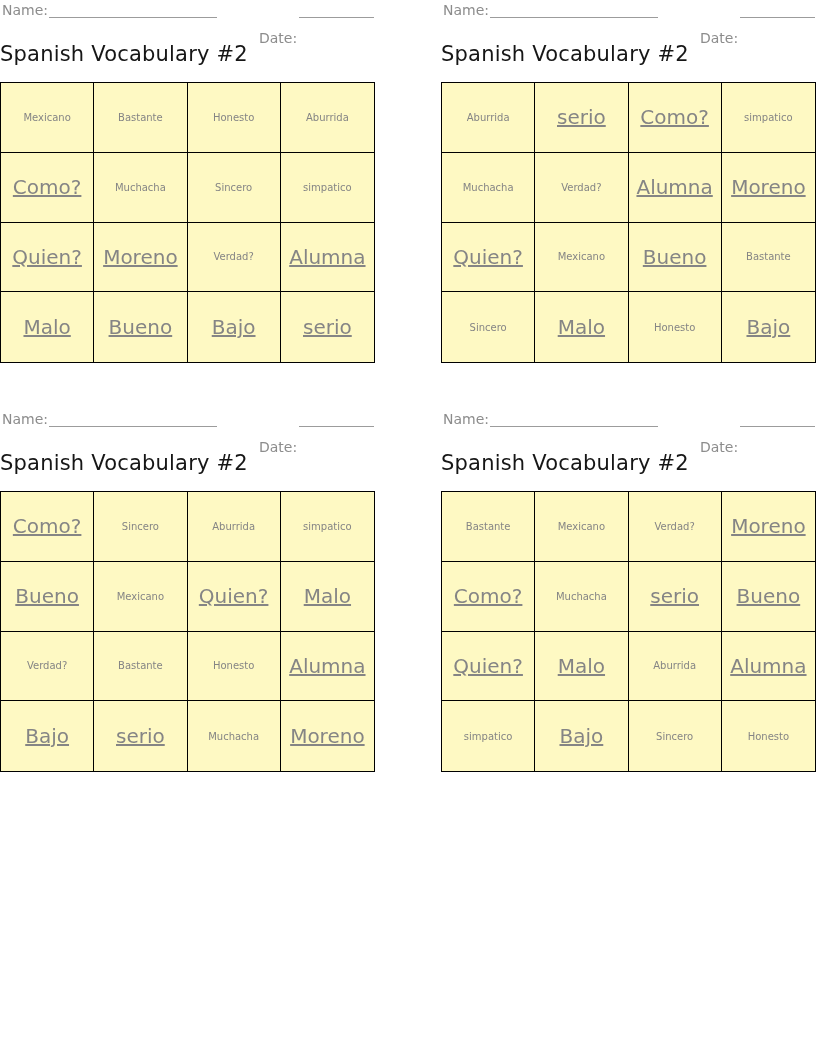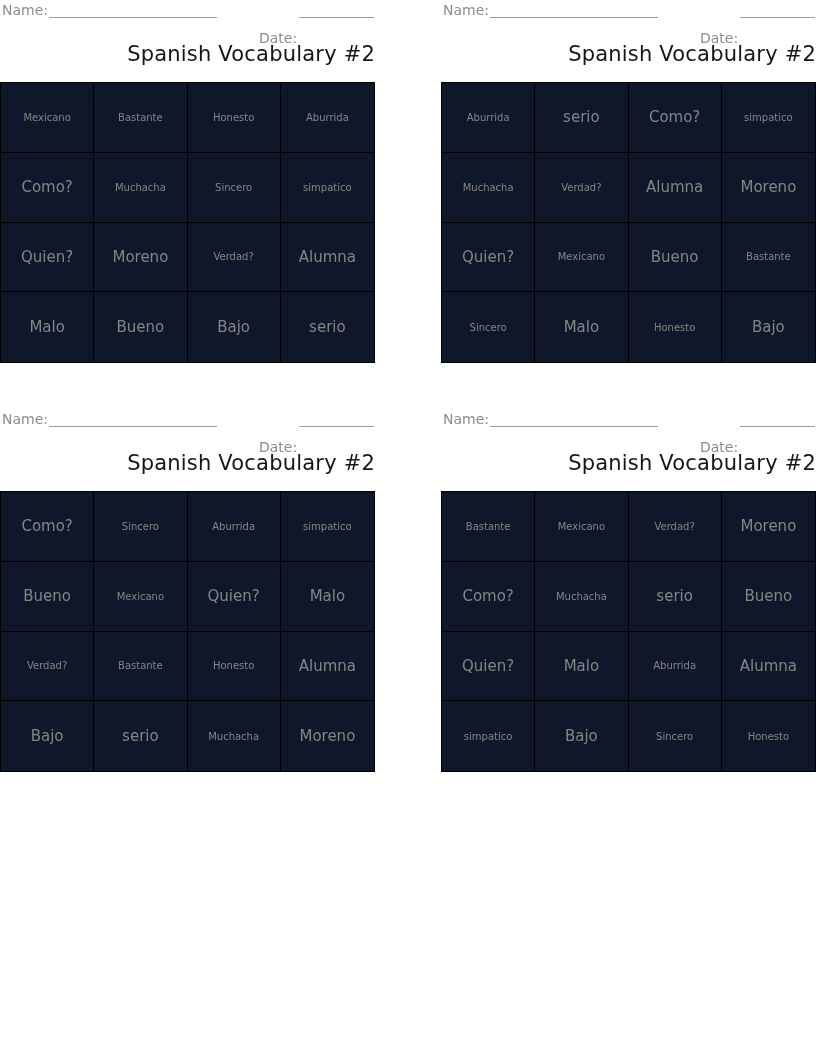--- a/index.html
+++ b/index.html
@@ -35,52 +35,52 @@
     height: 0;
     border-bottom: 1.5px solid #9c9c9c;
   }
   .name-line { left: 49px; width: 168px; }
   .date-line { left: 299px; width: 75px; }
   .card-title {
     position: absolute;
     top: 42px;
     left: 0;
     width: 375px;
-    text-align: right;
+    text-align: left;
     font-size: 21px;
     color: #161616;
     letter-spacing: 0.2px;
   }
   .grid {
     position: absolute;
     top: 82px;
     left: 0;
     width: 375px;
     border: 1px solid #000000;
     display: grid;
     grid-template-columns: repeat(4, 1fr);
     grid-template-rows: repeat(4, 69.75px);
     box-sizing: border-box;
-    background: #0f172a;
+    background: #fef9c3;
   }
   .cell {
     box-sizing: border-box;
     border-right: 1px solid #000000;
     border-bottom: 1px solid #000000;
     display: flex;
     align-items: center;
     justify-content: center;
     text-align: center;
     color: #858585;
     overflow: hidden;
   }
   .cell:nth-child(4n) { border-right: none; }
   .cell:nth-child(n+13) { border-bottom: none; }
   .cell.sm { font-size: 10px; }
-  .cell.lg { font-size: 15px; }
+  .cell.lg { font-size: 20px; text-decoration: underline; }
 
   .card-1 { left: 0;     top: 0; }
   .card-2 { left: 441px; top: 0; }
   .card-3 { left: 0;     top: 409px; }
   .card-4 { left: 441px; top: 409px; }
 </style>
 </head>
 <body>
 
 <div class="card card-1">

